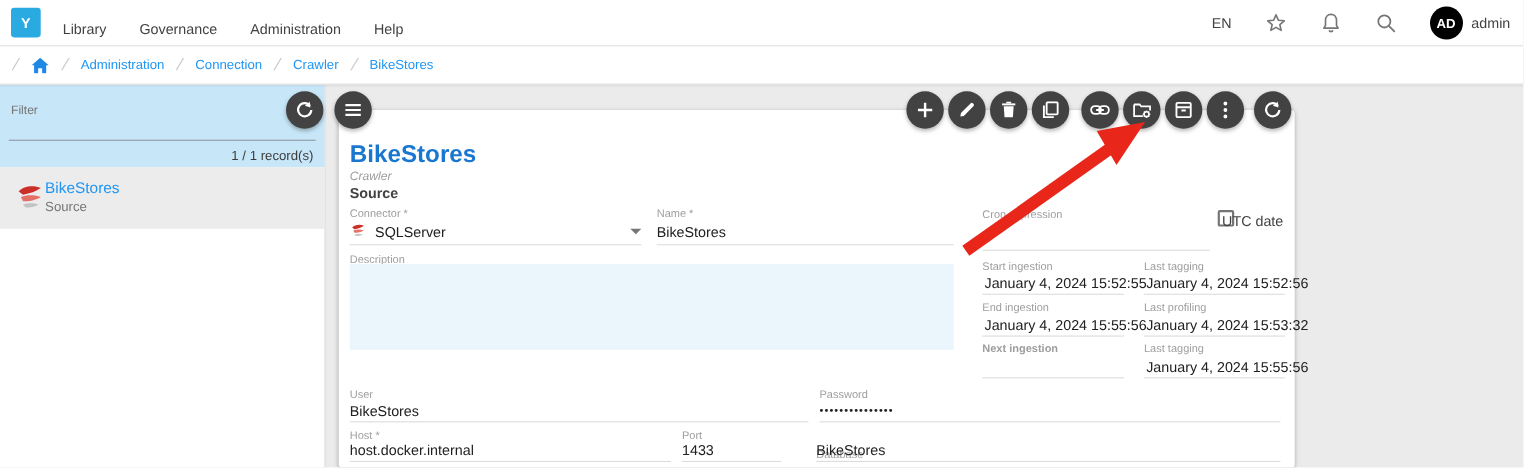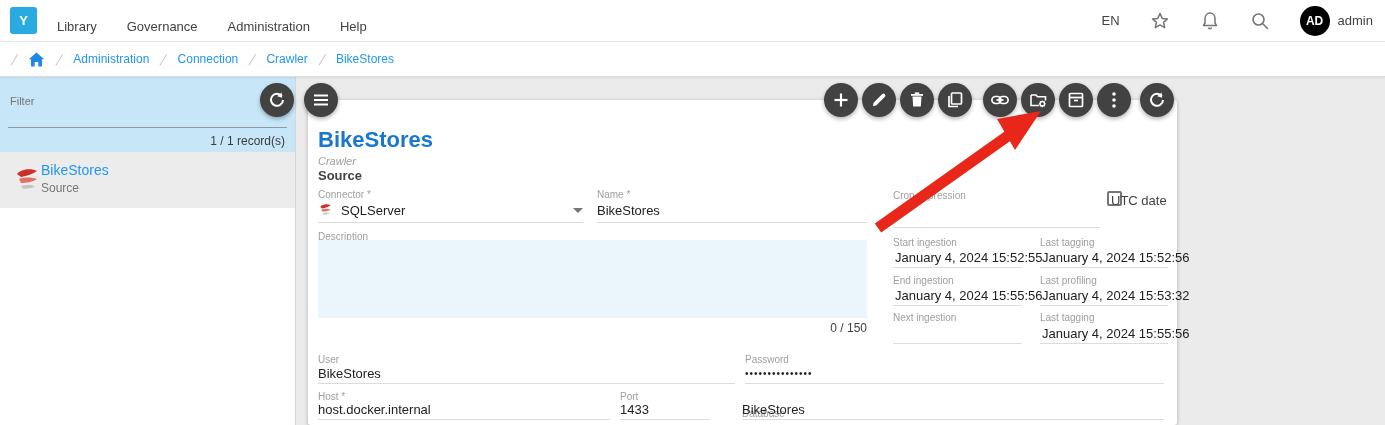--- a/index.html
+++ b/index.html
@@ -250,39 +250,38 @@
 
   <div class="f-label" style="left:893px; top:190px;">Cron expression</div>
   <input class="f-input f-value" style="left: 893px; top: 206px; width: 207px;" value="">
   <div class="f-line" style="left:893px; top:227px; width:207px;"></div>
 
   <div class="checkbox"></div>
   <div class="utc-label">UTC date</div>
 
   <div class="f-label" style="left:318px; top:231px;">Description</div>
   <textarea class="desc-area" style=""></textarea>
-  <div class="desc-counter">0 / 150</div>
 
   <div class="f-label" style="left:893px; top:237px;">Start ingestion</div>
   <div class="f-value" style="left:895px; top:250px;">January 4, 2024 15:52:55</div>
   <div class="f-line" style="left:893px; top:267px; width:129px;"></div>
 
   <div class="f-label" style="left:1040px; top:237px;">Last tagging</div>
   <div class="f-value" style="left:1042px; top:250px;">January 4, 2024 15:52:56</div>
   <div class="f-line" style="left:1040px; top:267px; width:128px;"></div>
 
   <div class="f-label" style="left:893px; top:275px;">End ingestion</div>
   <div class="f-value" style="left:895px; top:288px;">January 4, 2024 15:55:56</div>
   <div class="f-line" style="left:893px; top:305px; width:129px;"></div>
 
   <div class="f-label" style="left:1040px; top:275px;">Last profiling</div>
   <div class="f-value" style="left:1042px; top:288px;">January 4, 2024 15:53:32</div>
   <div class="f-line" style="left:1040px; top:305px; width:128px;"></div>
 
-  <div class="f-label" style="left:893px; top:312px;">Next ingestion</div>
+  <div class="f-label" style="left:893px; top:312px;font-weight:bold;">Next ingestion</div>
   <div class="f-value" style="left:895px; top:326px;"></div>
   <div class="f-line" style="left:893px; top:343px; width:129px;"></div>
 
   <div class="f-label" style="left:1040px; top:312px;">Last tagging</div>
   <div class="f-value" style="left:1042px; top:326px;">January 4, 2024 15:55:56</div>
   <div class="f-line" style="left:1040px; top:343px; width:128px;"></div>
 
   <div class="f-label" style="left:318px; top:354px;">User</div>
   <input class="f-input f-value" style="left: 318px; top: 366px; width: 417px;" value="BikeStores">
   <div class="f-line" style="left:318px; top:383px; width:417px;"></div>

